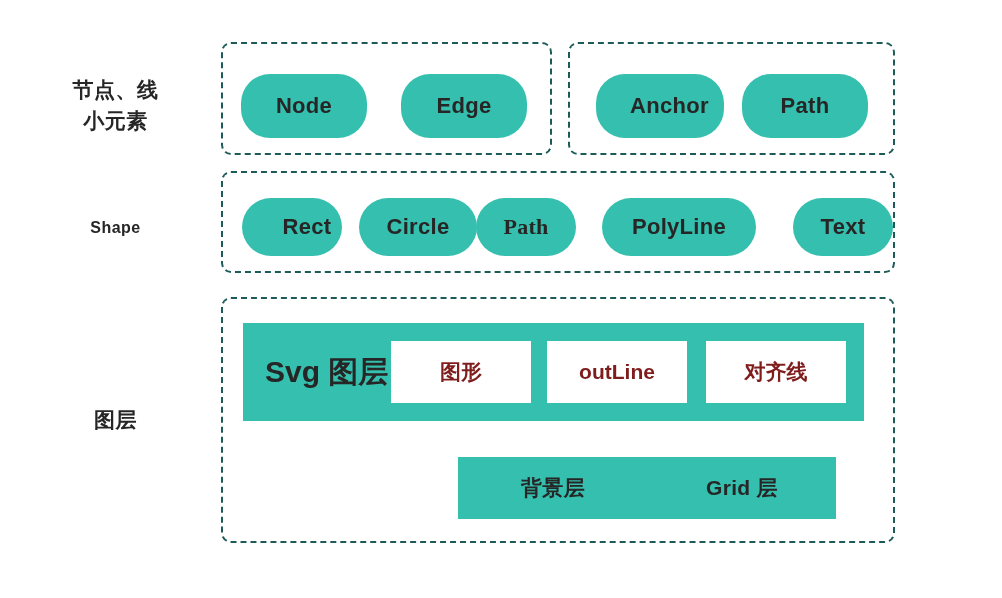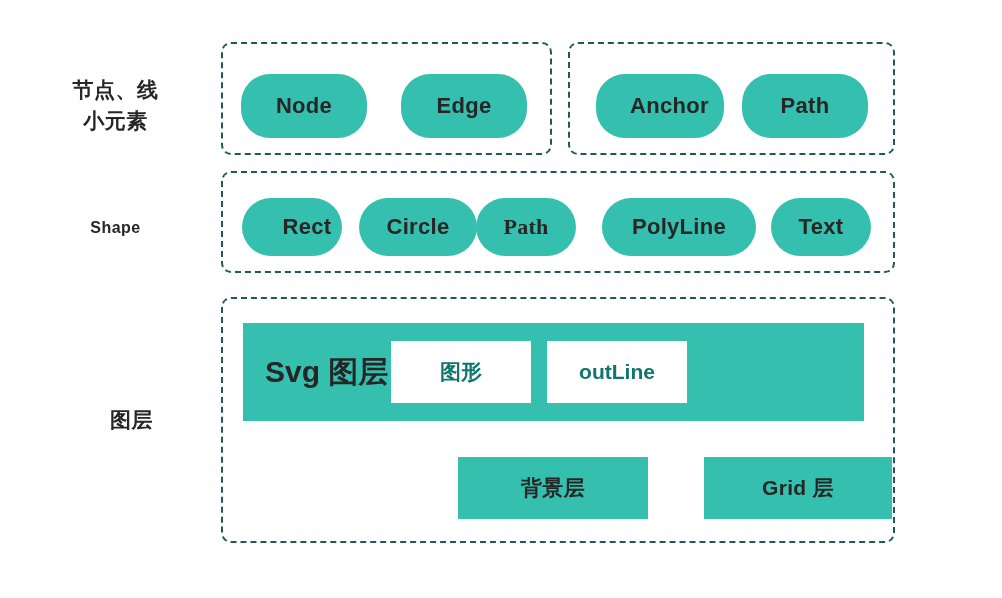--- a/index.html
+++ b/index.html
@@ -33,21 +33,21 @@
     color: #262626;
     line-height: 1.5;
     white-space: pre-line;
     letter-spacing: 0.5px;
   }
   .row-label.latin { font-size: 16px; }
   .row-label.cjk   { font-size: 21px; }
 
   #label-nodes { left: 18px; top: 70px;  width: 195px; height: 70px; }
   #label-shape { left: 18px; top: 198px; width: 195px; height: 60px; }
-  #label-layer { left: 34px; top: 390px; width: 195px; height: 60px; }
+  #label-layer { left: 18px; top: 390px; width: 195px; height: 60px; }
 
   
   .dashed-box {
     position: absolute;
     box-sizing: border-box;
     border: 2px dashed #1d5b58;
     border-radius: 10px;
     background: #ffffff;
   }
 
@@ -75,21 +75,21 @@
   #chip-node   { left: 241px; top: 74px; width: 126px; height: 64px; }
   #chip-edge   { left: 401px; top: 74px; width: 126px; height: 64px; }
   #chip-anchor { left: 596px; top: 74px; width: 128px; height: 64px; padding-left: 19px; }
   #chip-arrow  { left: 742px; top: 74px; width: 126px; height: 64px; }
 
   
   #chip-rect     { left: 242px; top: 198px; width: 100px; height: 58px; padding-left: 30px; }
   #chip-circle   { left: 359px; top: 198px; width: 118px; height: 58px; }
   #chip-path     { left: 476px; top: 198px; width: 100px; height: 58px; font-family: Liberation Serif, serif; }
   #chip-polyline { left: 602px; top: 198px; width: 154px; height: 58px; }
-  #chip-text     { left: 771px; top: 198px; width: 100px; height: 58px; text-align: right; }
+  #chip-text     { left: 793px; top: 198px; width: 100px; height: 58px; text-align: right; }
 
   
   #svg-layer-bar {
     position: absolute;
     left: 243px;
     top: 323px;
     width: 621px;
     height: 98px;
     background: #35bfae;
     box-sizing: border-box;
@@ -107,30 +107,30 @@
   }
   .white-chip {
     position: absolute;
     box-sizing: border-box;
     background: #ffffff;
     display: flex;
     align-items: center;
     justify-content: center;
     font-size: 21px;
     font-weight: bold;
-    color: #0f766e;
+    color: #7f1d1d;
   }
   #chip-tuxing  { left: 148px; top: 18px; width: 140px; height: 62px; }
   #chip-outline { left: 304px; top: 18px; width: 140px; height: 62px; }
   #chip-duiqi   { left: 463px; top: 18px; width: 140px; height: 62px; }
 
   
   #chip-component  { left: 245px; top: 457px; width: 188px; height: 62px; }
   #chip-background { left: 458px; top: 457px; width: 190px; height: 62px; }
-  #chip-grid       { left: 704px; top: 457px; width: 188px; height: 62px; }
+  #chip-grid       { left: 648px; top: 457px; width: 188px; height: 62px; }
 </style>
 </head>
 <body>
 
 <div class="canvas">
 
   <div class="row-label cjk" id="label-nodes">节点、线
 小元素</div>
 
   <div class="dashed-box" id="group-node-edge"></div>
@@ -164,20 +164,21 @@
   <div class="dashed-box" id="group-layer"></div>
 
   <div id="svg-layer-bar">
 
     <div id="svg-layer-title">Svg 图层</div>
 
     <div class="white-chip" id="chip-tuxing">图形</div>
 
     <div class="white-chip" id="chip-outline">outLine</div>
 
+    <div class="white-chip" id="chip-duiqi">对齐线</div>
   </div>
 
 
   <div class="chip cjk" id="chip-background">背景层</div>
 
   <div class="chip cjk" id="chip-grid">Grid 层</div>
 
 </div>
 
 </body></html>

